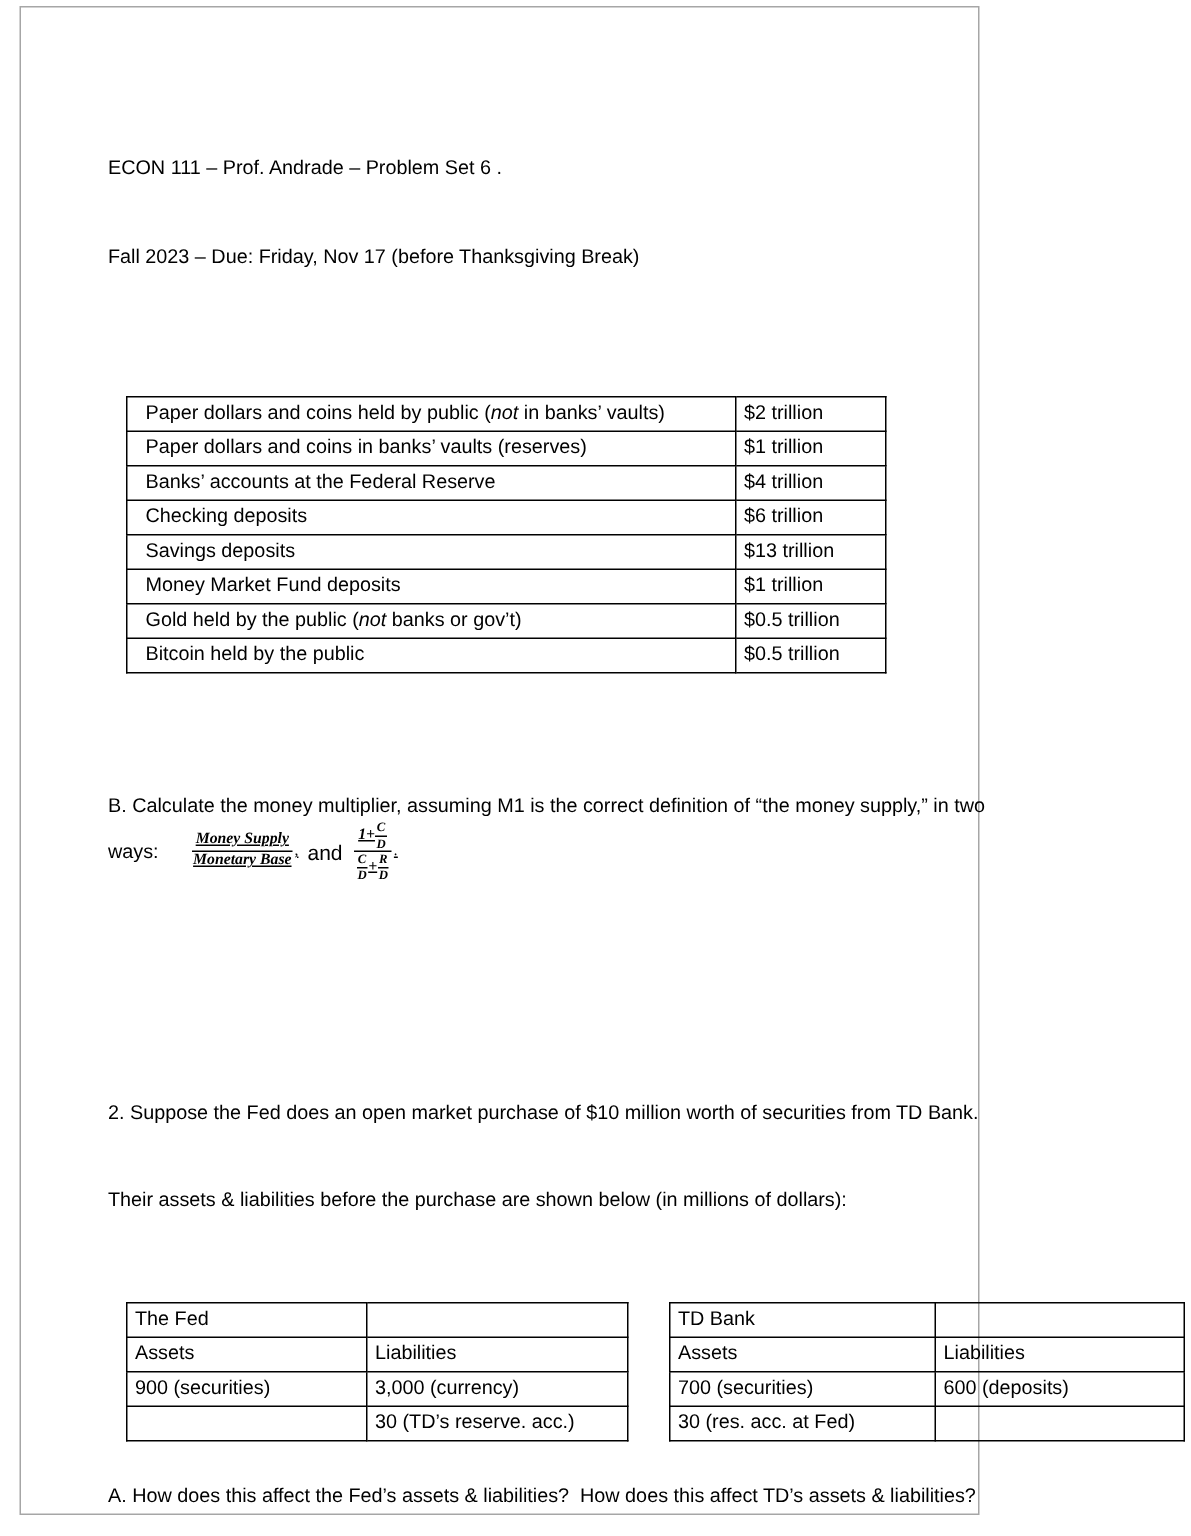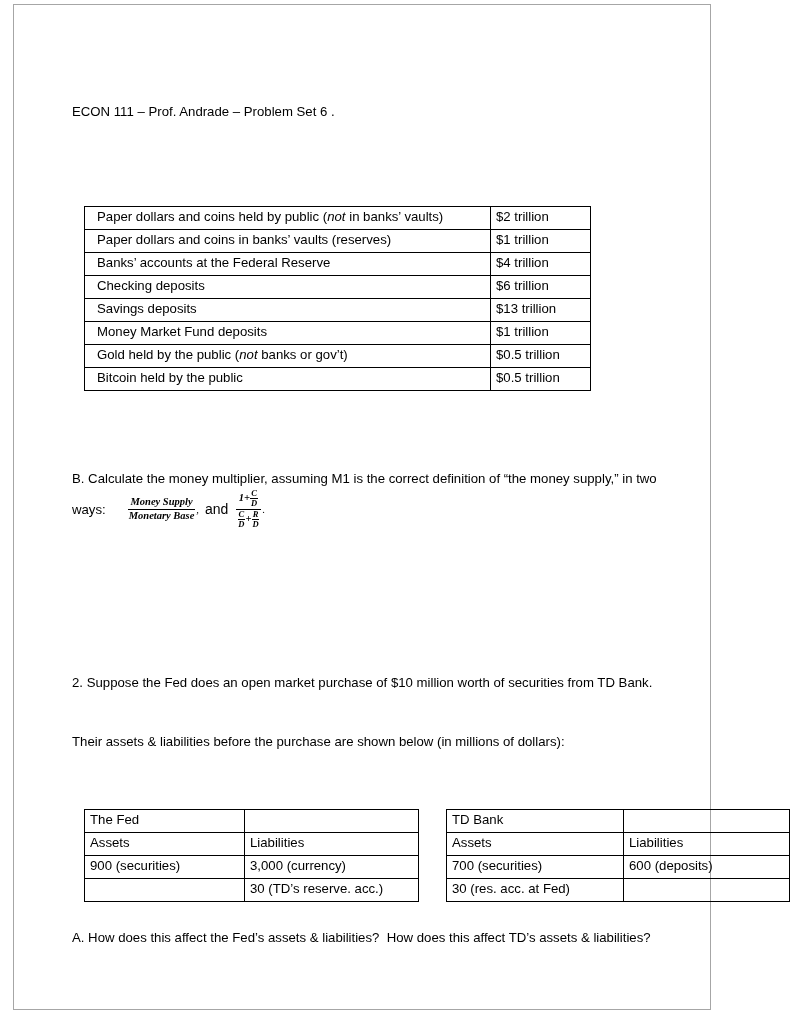--- a/index.html
+++ b/index.html
@@ -13,21 +13,21 @@
     font-family: "Liberation Sans", sans-serif;
     color: #000000;
     overflow: hidden;
   }
 
   
   #page {
     position: absolute;
     left: 13px;
     top: 4px;
-    width: 698px;
+    width: 640px;
     height: 1006px;
     background: #ffffff;
     border: 1px solid #a6a6a6;
     box-sizing: border-box;
   }
 
   #content {
     position: absolute;
     left: 58px;
     top: 58px;
@@ -120,36 +120,38 @@
   }
   .mini .num { border-bottom: 1px solid #000; padding: 0 1px; }
   .mini .den { padding: 0 1px; }
 
   .inline-row {
     display: inline-flex;
     align-items: center;
     font-family: "Liberation Serif", serif;
     font-style: italic;
     font-size: 10.5px;
+    text-decoration: underline;
   }
   .and-word {
     font-family: "Liberation Sans", sans-serif;
     font-style: normal;
     font-size: 14px;
     margin: 0 6px;
   }
 </style>
 </head>
 <body>
 
 <div id="page">
   <div id="content">
 
     <p class="para">
       <span class="line">ECON 111 – Prof. Andrade – Problem Set 6 .</span>
+      <span class="line">Fall 2023 – Due: Friday, Nov 17 (before Thanksgiving Break)</span>
     </p>
 
     <div class="gap-sm"></div>
 
 
     <div class="gap-md"></div>
 
     <table id="tbl-aggregates">
       <tbody>
         <tr>

